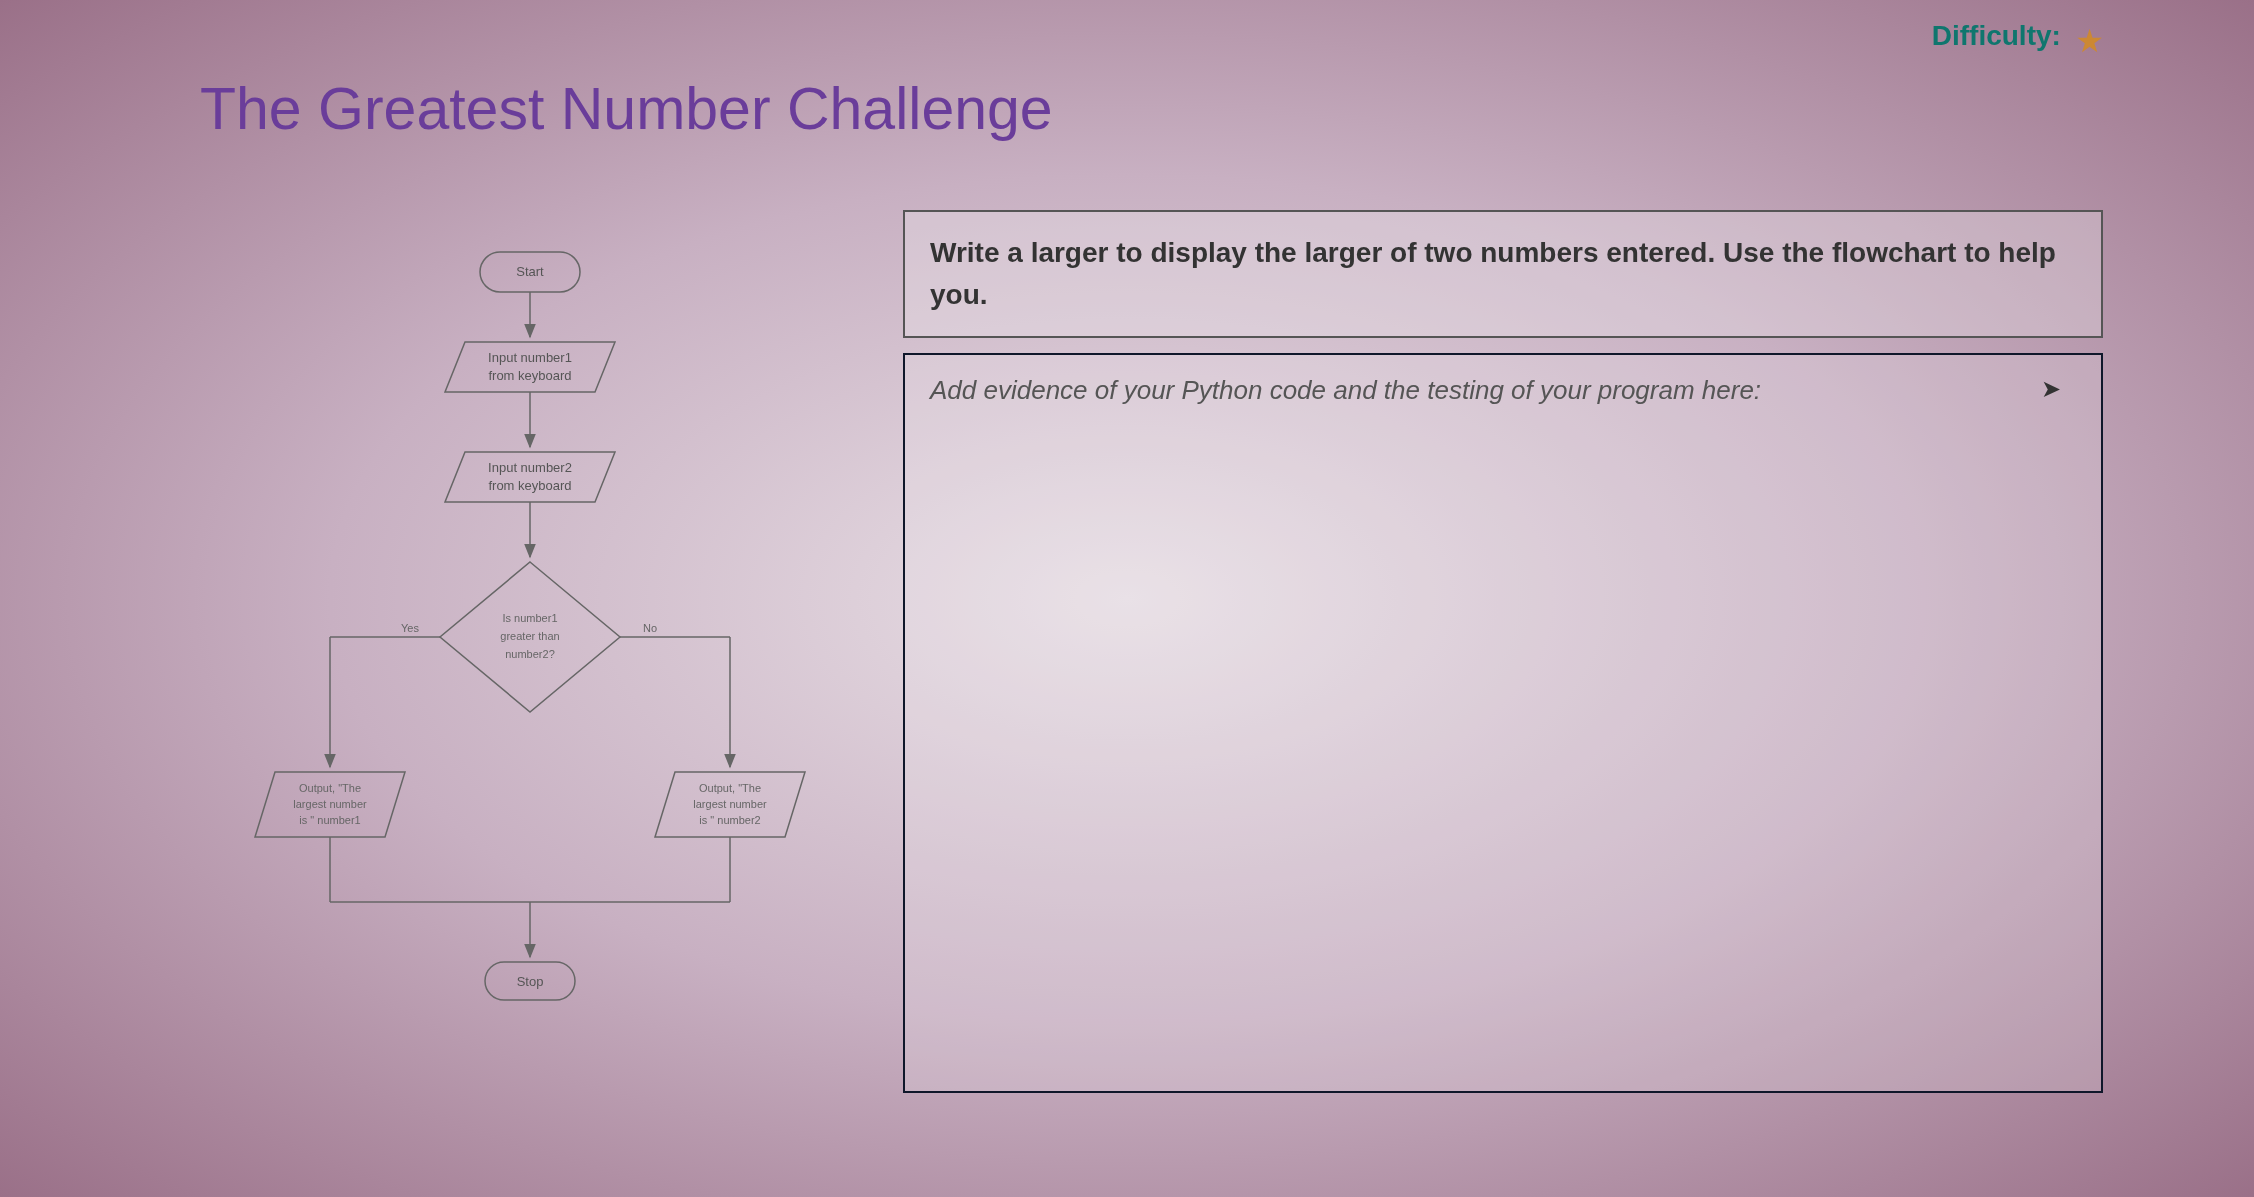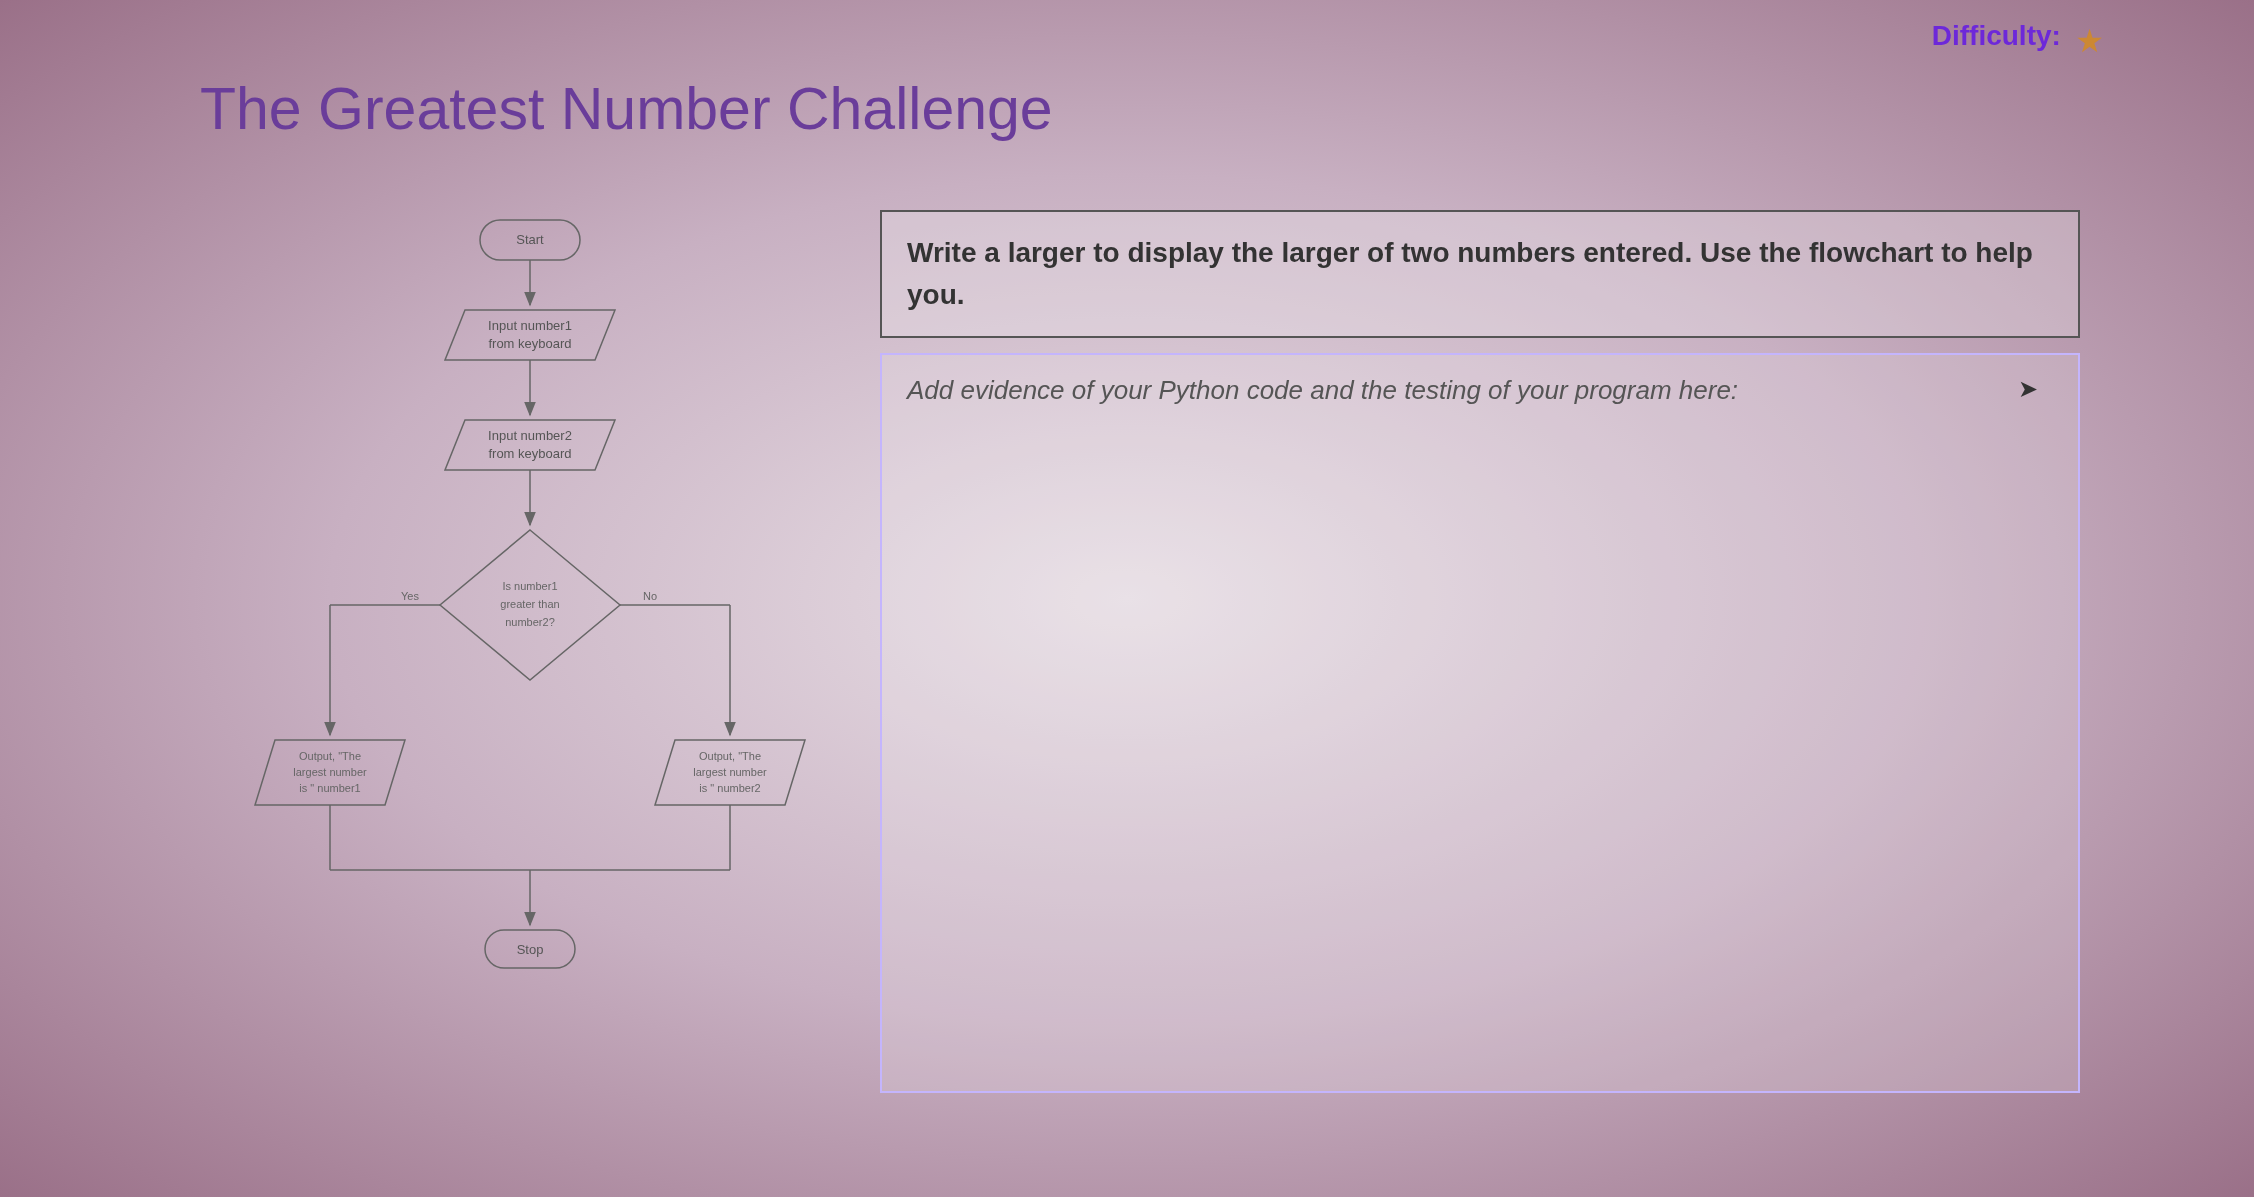--- a/index.html
+++ b/index.html
@@ -19,21 +19,21 @@
     
     .header-area {
       position: absolute;
       top: 20px;
       right: 150px;
     }
     
     .difficulty-label {
       font-size: 28px;
       font-weight: bold;
-      color: #6d28d9;
+      color: #0f766e;
       display: inline-block;
     }
     
     .star-icon {
       display: inline-block;
       margin-left: 10px;
       color: #cc8833;
       font-size: 32px;
       vertical-align: middle;
     }
@@ -45,21 +45,22 @@
       font-size: 59px;
       font-weight: normal;
       color: #6a3d9a;
     }
     
     .main-content {
       position: absolute;
       top: 210px;
       left: 200px;
       display: flex;
-      gap: 40px;
+      gap: 63px;
+      align-items: center;
     }
     
     .flowchart-container {
       width: 640px;
       height: 820px;
       position: relative;
     }
     
     .right-panel {
       width: 1200px;
@@ -73,21 +74,21 @@
     }
     
     .instruction-text {
       font-size: 28px;
       font-weight: bold;
       color: #333;
       line-height: 1.5;
     }
     
     .evidence-box {
-      border: 2px solid #c4b5fd;
+      border: 2px solid #0f172a;
       padding: 20px 25px;
       background: rgba(240, 235, 238, 0.2);
       height: 740px;
       position: relative;
     }
     
     .evidence-text {
       font-size: 26px;
       font-style: italic;
       color: #555;

